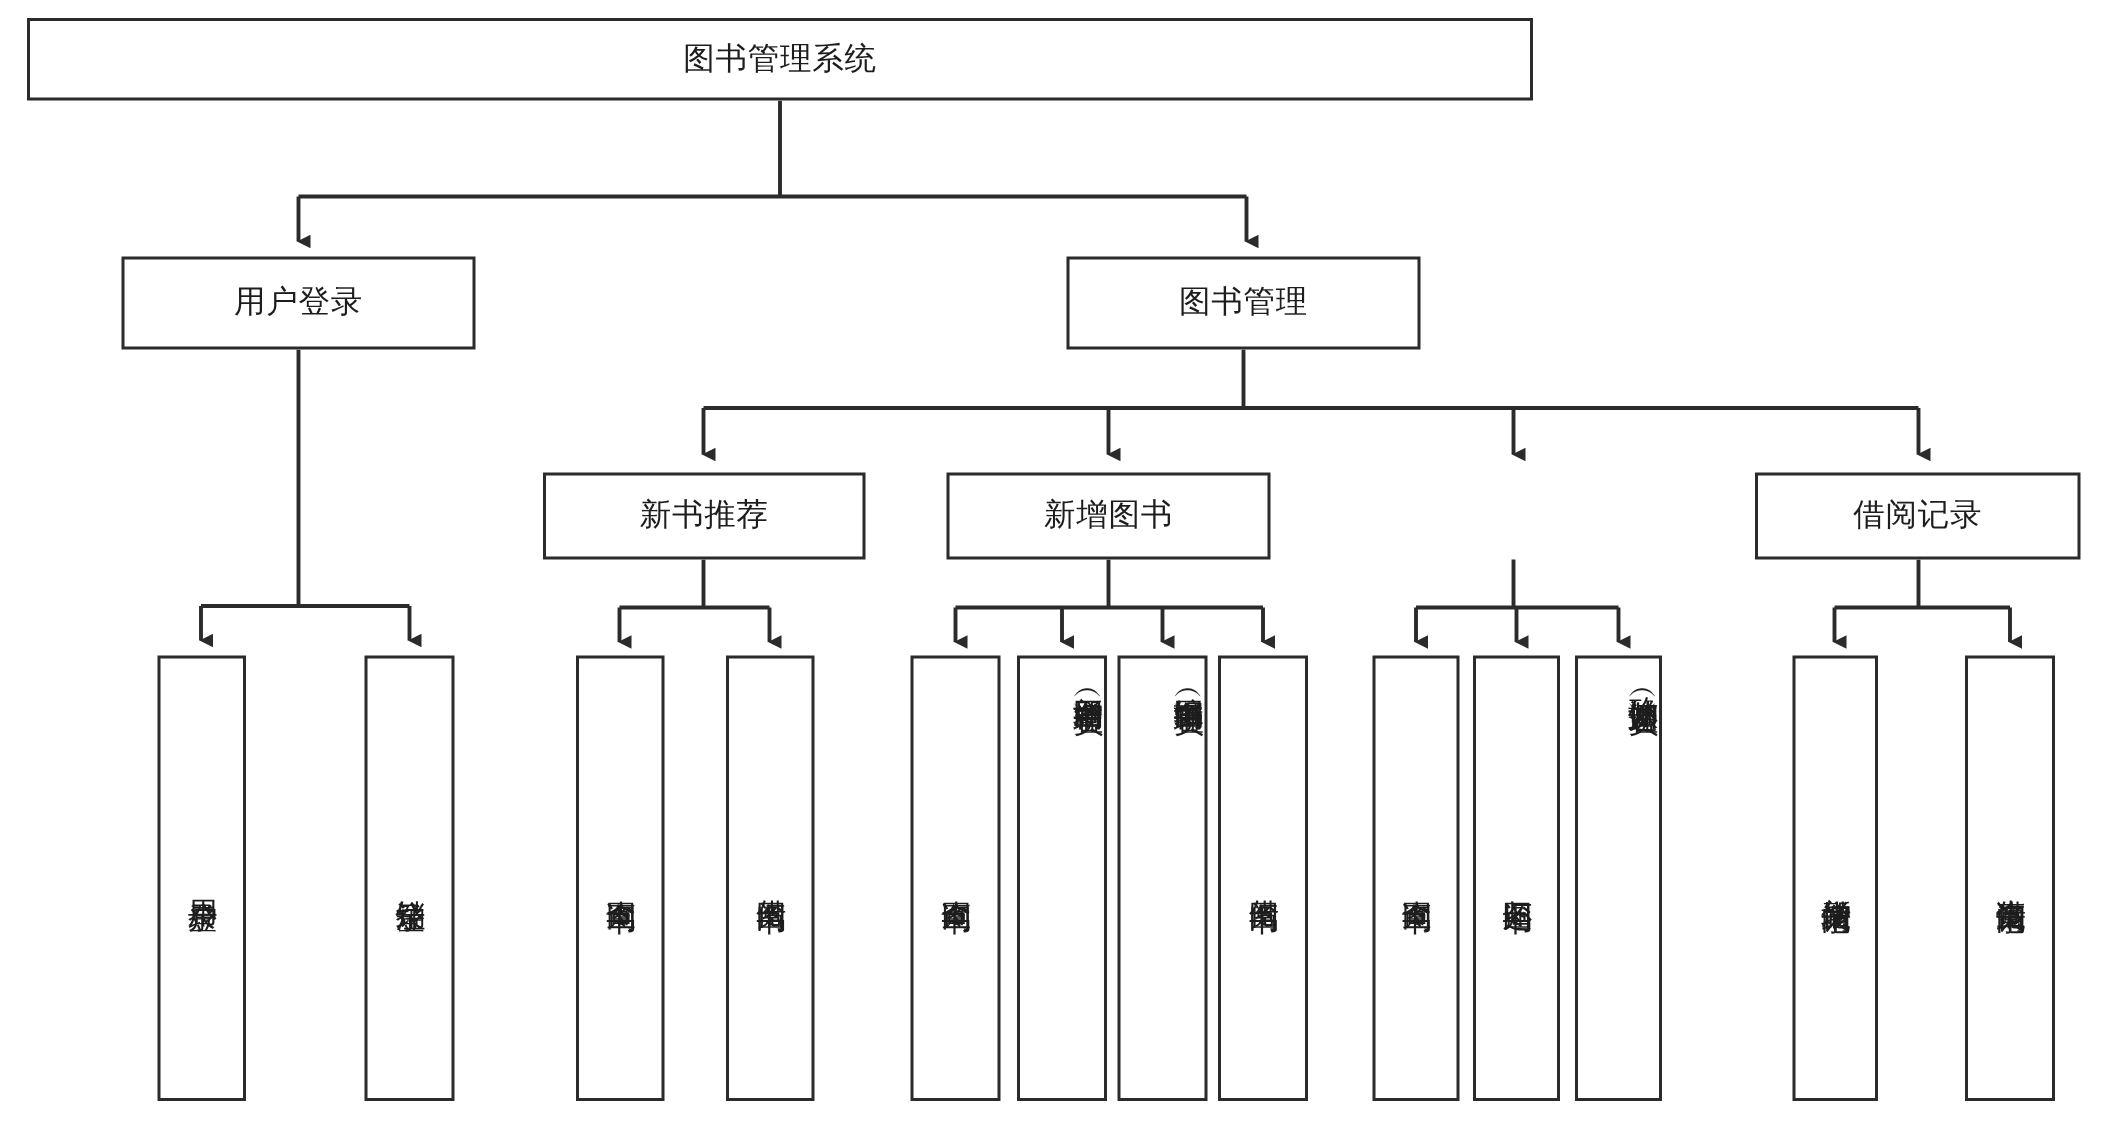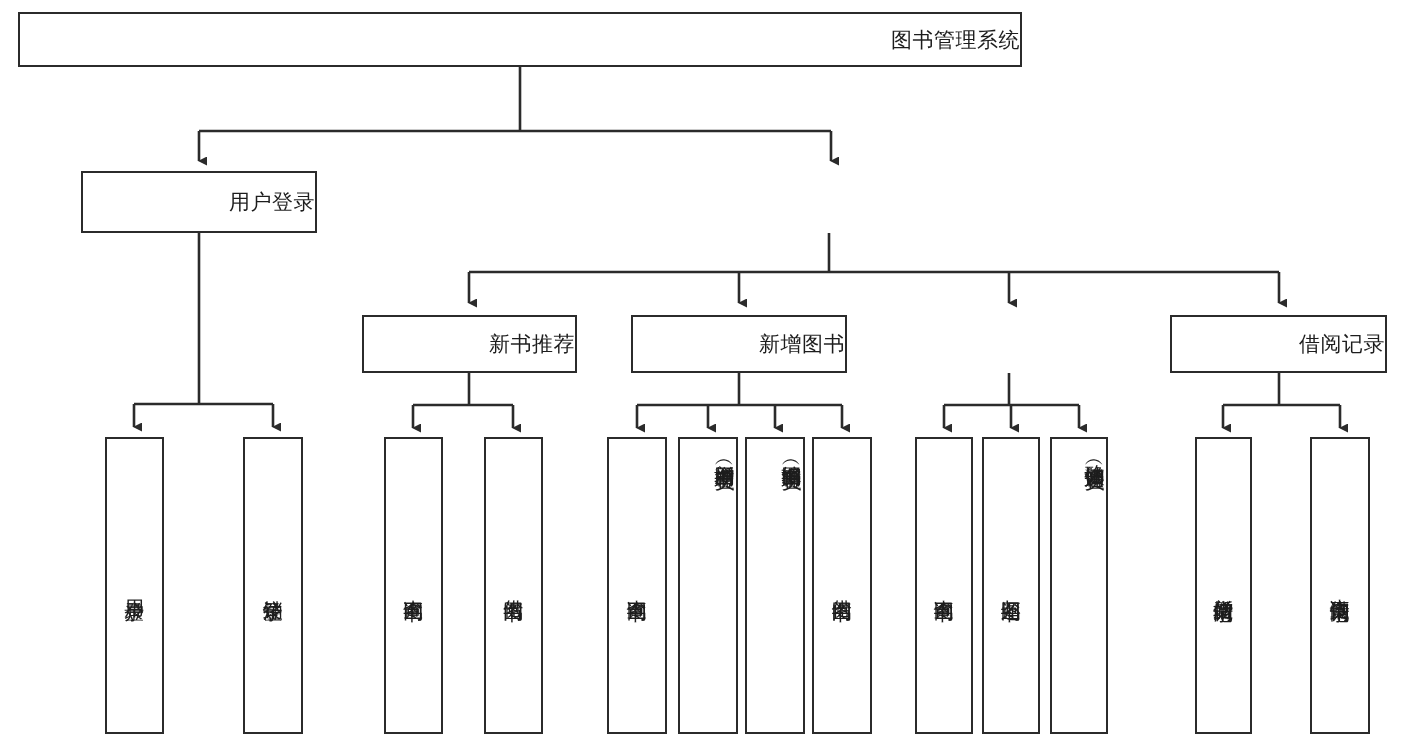--- a/index.html
+++ b/index.html
@@ -25,21 +25,21 @@
     height: 747px;
     pointer-events: none;
   }
   .node {
     position: absolute;
     box-sizing: border-box;
     border: 2px solid #2b2b2b;
     background: #ffffff;
     display: flex;
     align-items: center;
-    justify-content: flex-end;
+    justify-content: center;
     color: #1d1d1d;
     line-height: 1.12;
   }
   .node.h {
     font-size: 21px;
     letter-spacing: 0.5px;
   }
   .node.v {
     font-size: 20px;
     letter-spacing: 1px;
@@ -124,20 +124,23 @@
     </g>
   </svg>
 
   <div class="node h" style="left:18px; top:12px; width:1004px; height:55px;">
     <span class="node-label">图书管理系统</span>
   </div>
 
   <div class="node h" style="left:81px; top:171px; width:236px; height:62px;">
     <span class="node-label">用户登录</span>
   </div>
+  <div class="node h" style="left:711px; top:171px; width:236px; height:62px;">
+    <span class="node-label">图书管理</span>
+  </div>
 
   <div class="node h" style="left:362px; top:315px; width:215px; height:58px;">
     <span class="node-label">新书推荐</span>
   </div>
   <div class="node h" style="left:631px; top:315px; width:216px; height:58px;">
     <span class="node-label">新增图书</span>
   </div>
   <div class="node h" style="left:1170px; top:315px; width:217px; height:58px;">
     <span class="node-label">借阅记录</span>
   </div>

